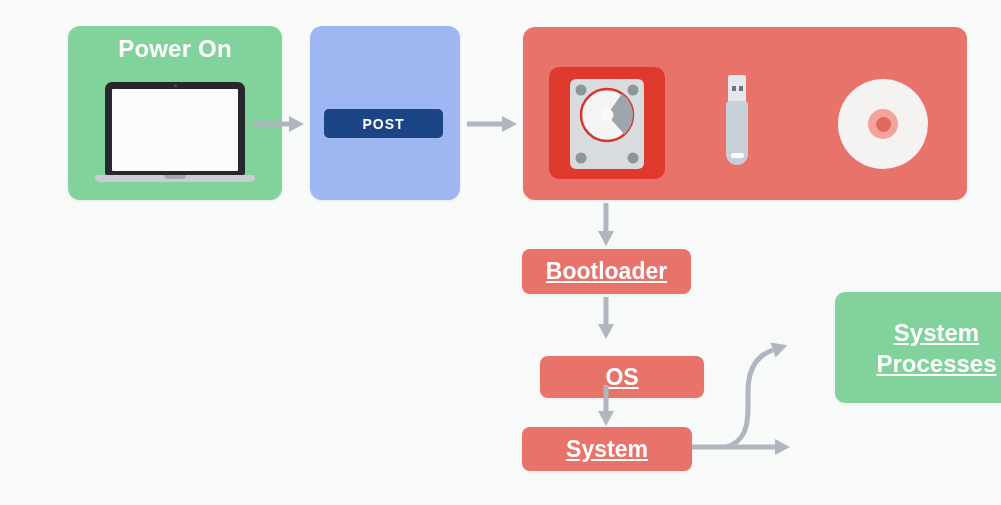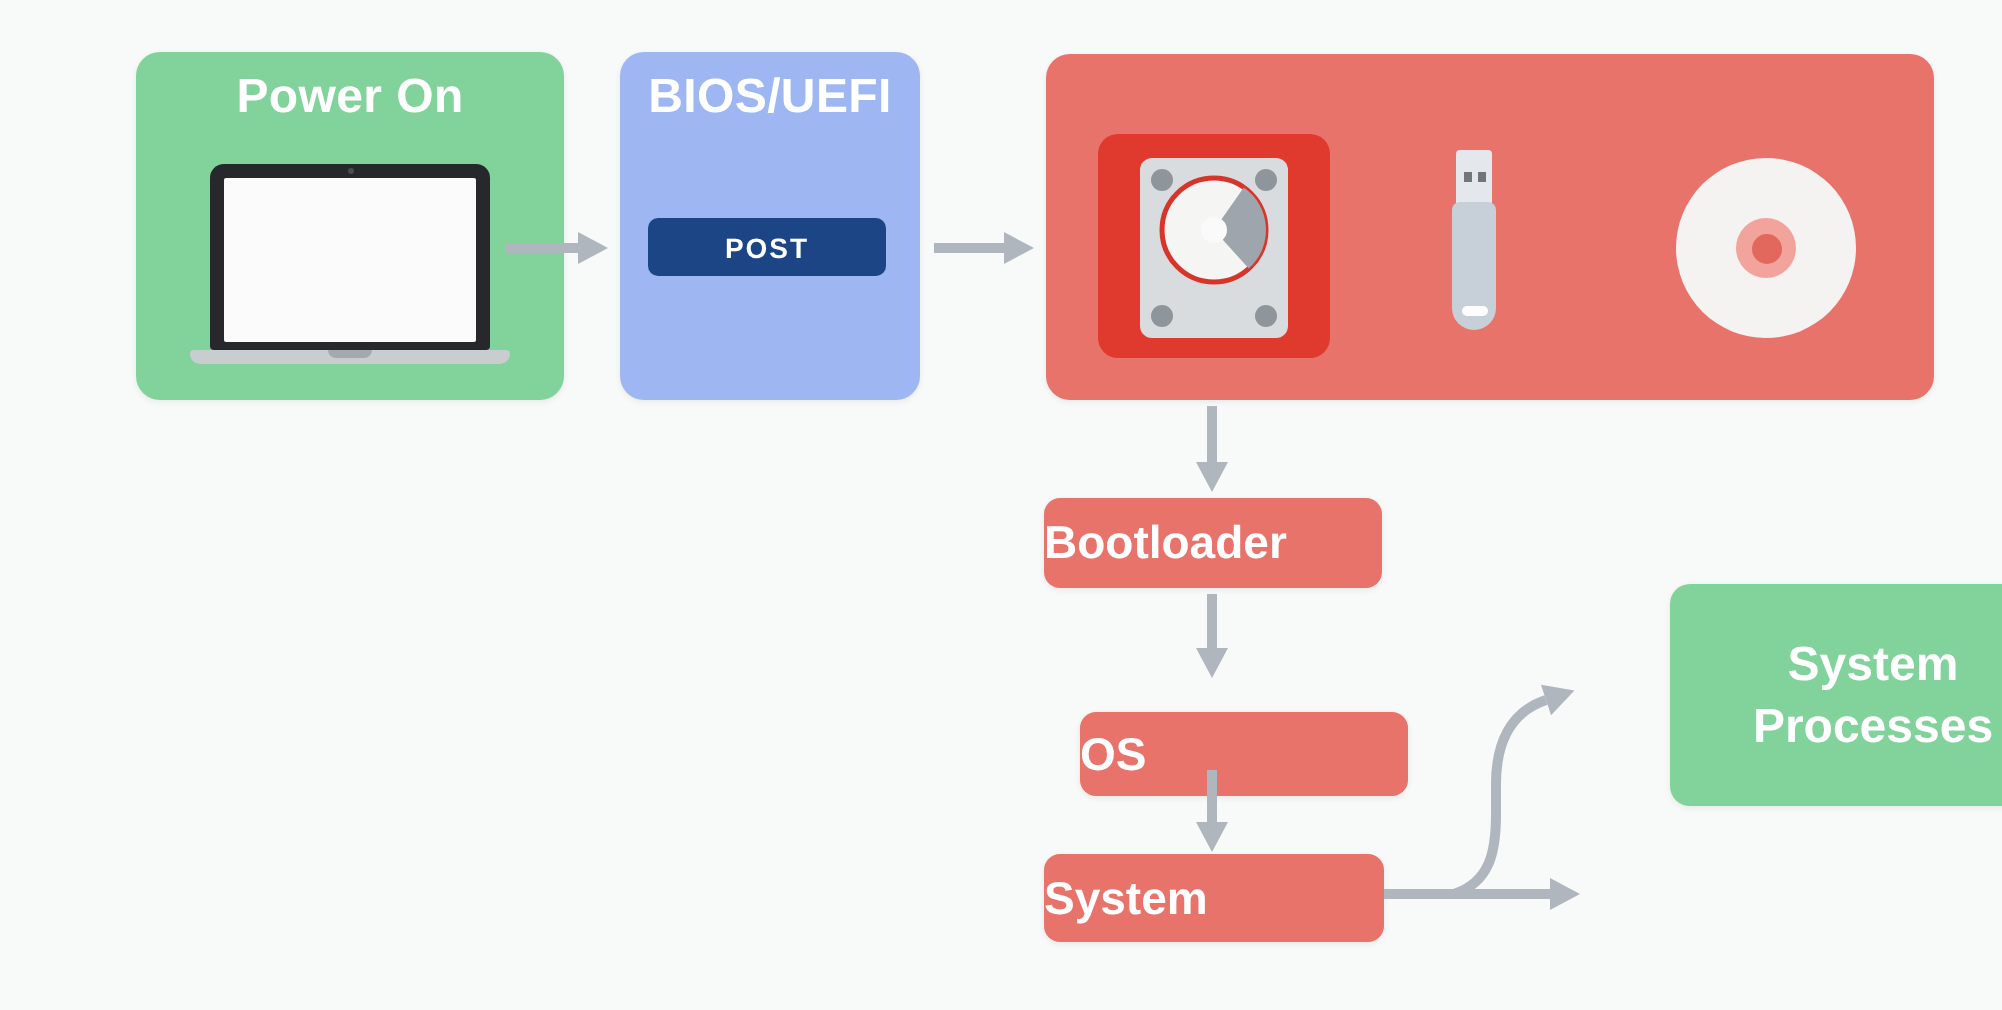--- a/index.html
+++ b/index.html
@@ -33,21 +33,21 @@
   .box-title{display:block;text-align:center;font-size:24px;margin-top:9px;letter-spacing:.2px;}
 
   
   .post-badge{
     position:absolute;left:14px;top:83px;width:119px;height:29px;
     background:var(--navy);border-radius:5px;display:flex;align-items:center;justify-content:center;
     font-size:14px;letter-spacing:1px;color:#fff;font-weight:bold;
   }
 
   
-  .small-box{display:flex;align-items:center;font-size:23px;}
+  .small-box{display:flex;align-items:center;justify-content:center;font-size:23px;text-decoration:underline;}
   .bootloader{left:522px;top:249px;width:169px;height:45px;border-radius:8px;}
   .os{left:540px;top:340px;width:164px;height:42px;border-radius:8px;margin-top:16px;}
   .kernel{left:522px;top:427px;width:170px;height:44px;border-radius:8px;}
   .system-processes{left:797px;top:292px;width:203px;height:111px;border-radius:10px;
     font-size:24px;line-height:31px;text-align:center;padding:0 18px;box-sizing:border-box;}
   .user-space{left:797px;top:426px;width:170px;height:41px;border-radius:8px;}
 
   
   .laptop{position:absolute;left:0;top:0;width:214px;height:174px;}
   .laptop-screen{position:absolute;left:37px;top:56px;width:140px;height:93px;
@@ -86,21 +86,20 @@
         <div class="laptop-cam"></div>
         <div class="laptop-display"></div>
       </div>
       <div class="laptop-base">
         <div class="laptop-notch"></div>
       </div>
     </div>
   </div>
 
   <div class="box bios">
-    <span class="box-title">BIOS/UEFI</span>
     <div class="post-badge">POST</div>
   </div>
 
   <div class="box salmon-bg boot-device">
 
     <div class="hdd-highlight">
       <svg class="hdd-svg" width="74" height="90" viewBox="0 0 74 90">
         <rect x="0" y="0" width="74" height="90" rx="6" style="fill:#D9DCDF"></rect>
         <circle cx="11" cy="11" r="5.5" style="fill:#8E959B"></circle>
         <circle cx="63" cy="11" r="5.5" style="fill:#8E959B"></circle>

